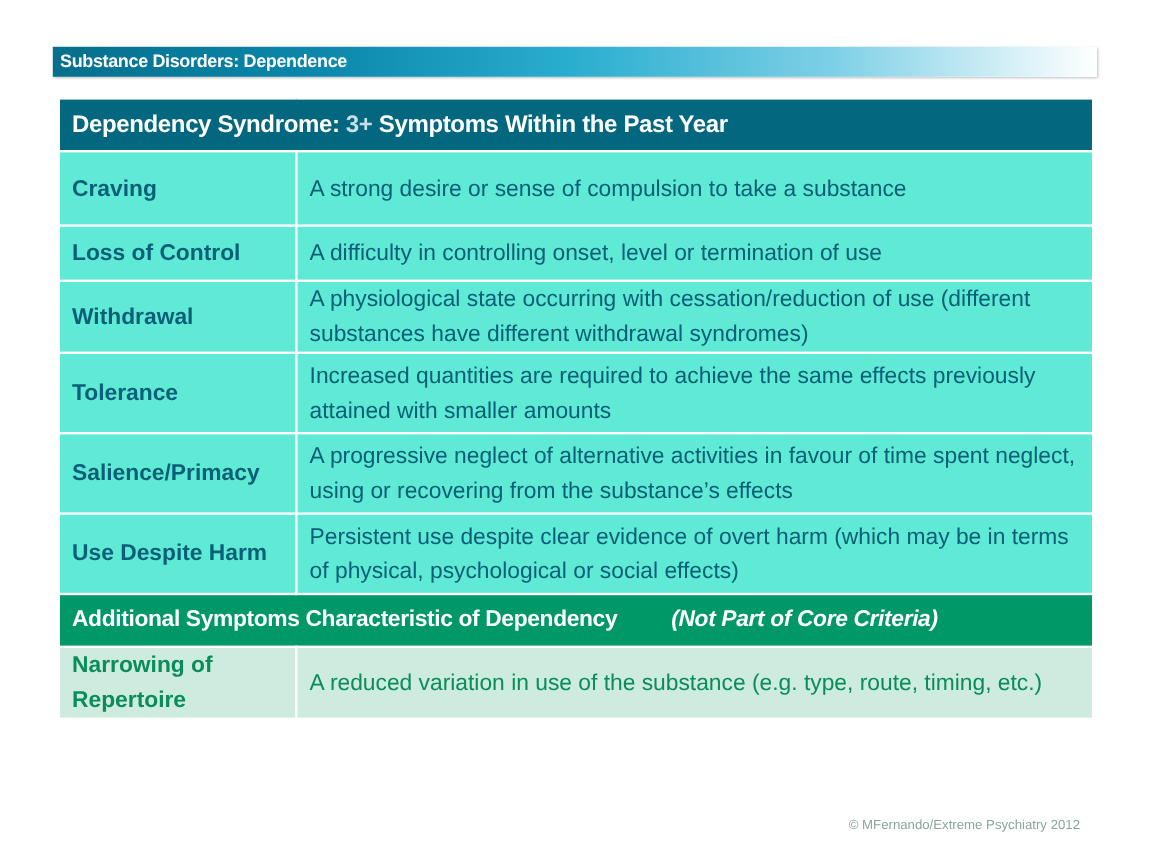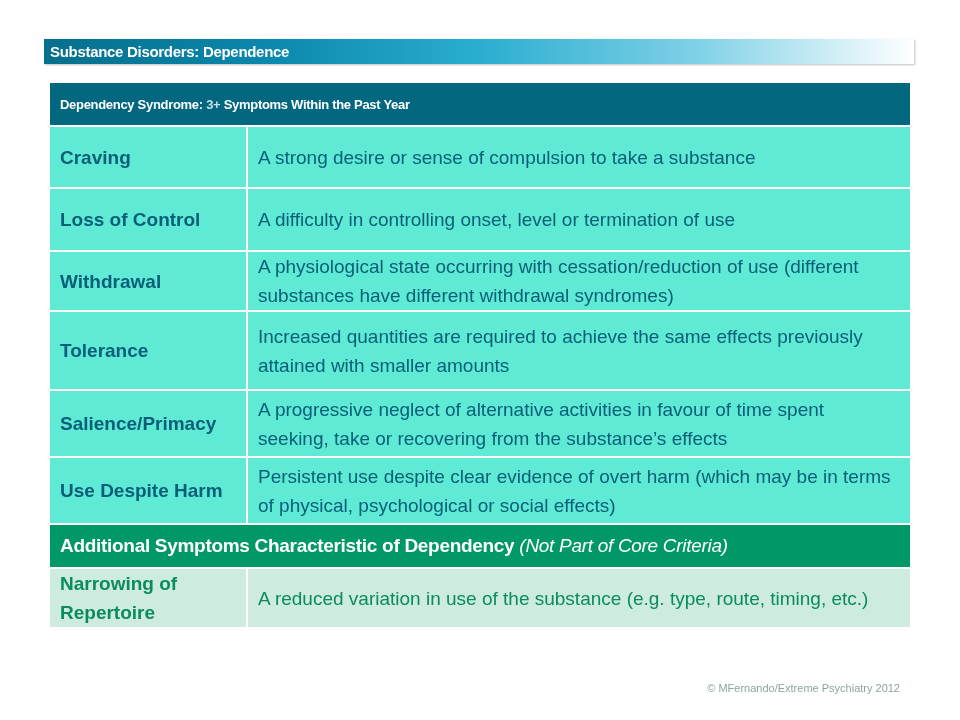--- a/index.html
+++ b/index.html
@@ -4,24 +4,24 @@
 <style>
   html, body { margin:0; padding:0; }
   body { width:960px; height:720px; background:#ffffff; position:relative; overflow:hidden;
          font-family:"Liberation Sans", "DejaVu Sans", sans-serif; }
   .title-bar { position:absolute; left:44px; top:39px; width:870px; height:25px;
     background:linear-gradient(to right, #066f8c 0%, #0a87ab 25%, #2aaed0 50%, #7fd0e6 75%, #ffffff 100%);
     box-shadow:1px 1px 2px rgba(0,0,0,0.25); }
   .title-bar span { position:absolute; left:6px; top:4px; color:#ffffff; font-weight:bold; font-size:15px; letter-spacing:-0.3px; }
   .table { position:absolute; left:48px; top:81px; width:864px; border-collapse:collapse; }
   .table td { border:2px solid #ffffff; padding:0 10px; vertical-align:middle; }
-  .hdr { background:#03687f; color:#ffffff; font-weight:bold; font-size:13px; height:42px; letter-spacing:-0.3px; }
+  .hdr { background:#03687f; color:#ffffff; font-weight:bold; font-size:20px; height:42px; letter-spacing:-0.3px; }
   .hdr .accent { color:#c9dfe6; }
   .hdr2 { background:#009866; color:#ffffff; font-weight:bold; font-size:19px; height:42px; letter-spacing:-0.3px; }
-  .hdr2 i { font-weight:normal; }
+  .hdr2 i { font-weight:bold;margin-left:40px; }
   .row td { background:#5eead4; color:#0a5f78; font-size:19px; line-height:29px; }
   .row td.term { font-weight:bold; width:176px; }
   .grow td { background:#cdebde; color:#0a8c5b; font-size:19px; line-height:29px; }
   .grow td.term { font-weight:bold; width:176px; }
   .copyright { position:absolute; right:60px; bottom:26px; font-size:11px; color:#8aa69a;margin-left:23px; }
 </style>
 </head>
 <body>
 
 <div class="title-bar">
@@ -32,35 +32,35 @@
   <tbody>
       <tr>
     <td class="hdr" colspan="2">
       <span>Dependency Syndrome: </span><span class="accent">3+</span><span> Symptoms Within the Past Year</span>
     </td>
   </tr>
   <tr class="row" style="height:62px">
     <td class="term">Craving</td>
     <td>A strong desire or sense of compulsion to take a substance</td>
   </tr>
-  <tr class="row" style="height:63px">
+  <tr class="row" style="height:46px">
     <td class="term">Loss of Control</td>
     <td>A difficulty in controlling onset, level or termination of use</td>
   </tr>
   <tr class="row" style="height:59px">
     <td class="term">Withdrawal</td>
     <td>A physiological state occurring with cessation/reduction of use (different substances have different withdrawal syndromes)</td>
   </tr>
-  <tr class="row" style="height:79px">
+  <tr class="row" style="height:67px">
     <td class="term">Tolerance</td>
     <td>Increased quantities are required to achieve the same effects previously attained with smaller amounts</td>
   </tr>
   <tr class="row" style="height:67px">
     <td class="term">Salience/Primacy</td>
-    <td>A progressive neglect of alternative activities in favour of time spent seeking, take or recovering from the substance’s effects</td>
+    <td>A progressive neglect of alternative activities in favour of time spent neglect, using or recovering from the substance’s effects</td>
   </tr>
   <tr class="row" style="height:67px">
     <td class="term">Use Despite Harm</td>
     <td>Persistent use despite clear evidence of overt harm (which may be in terms of physical, psychological or social effects)</td>
   </tr>
   <tr>
     <td class="hdr2" colspan="2">
       <span>Additional Symptoms Characteristic of Dependency </span><i>(Not Part of Core Criteria)</i>
     </td>
   </tr>

